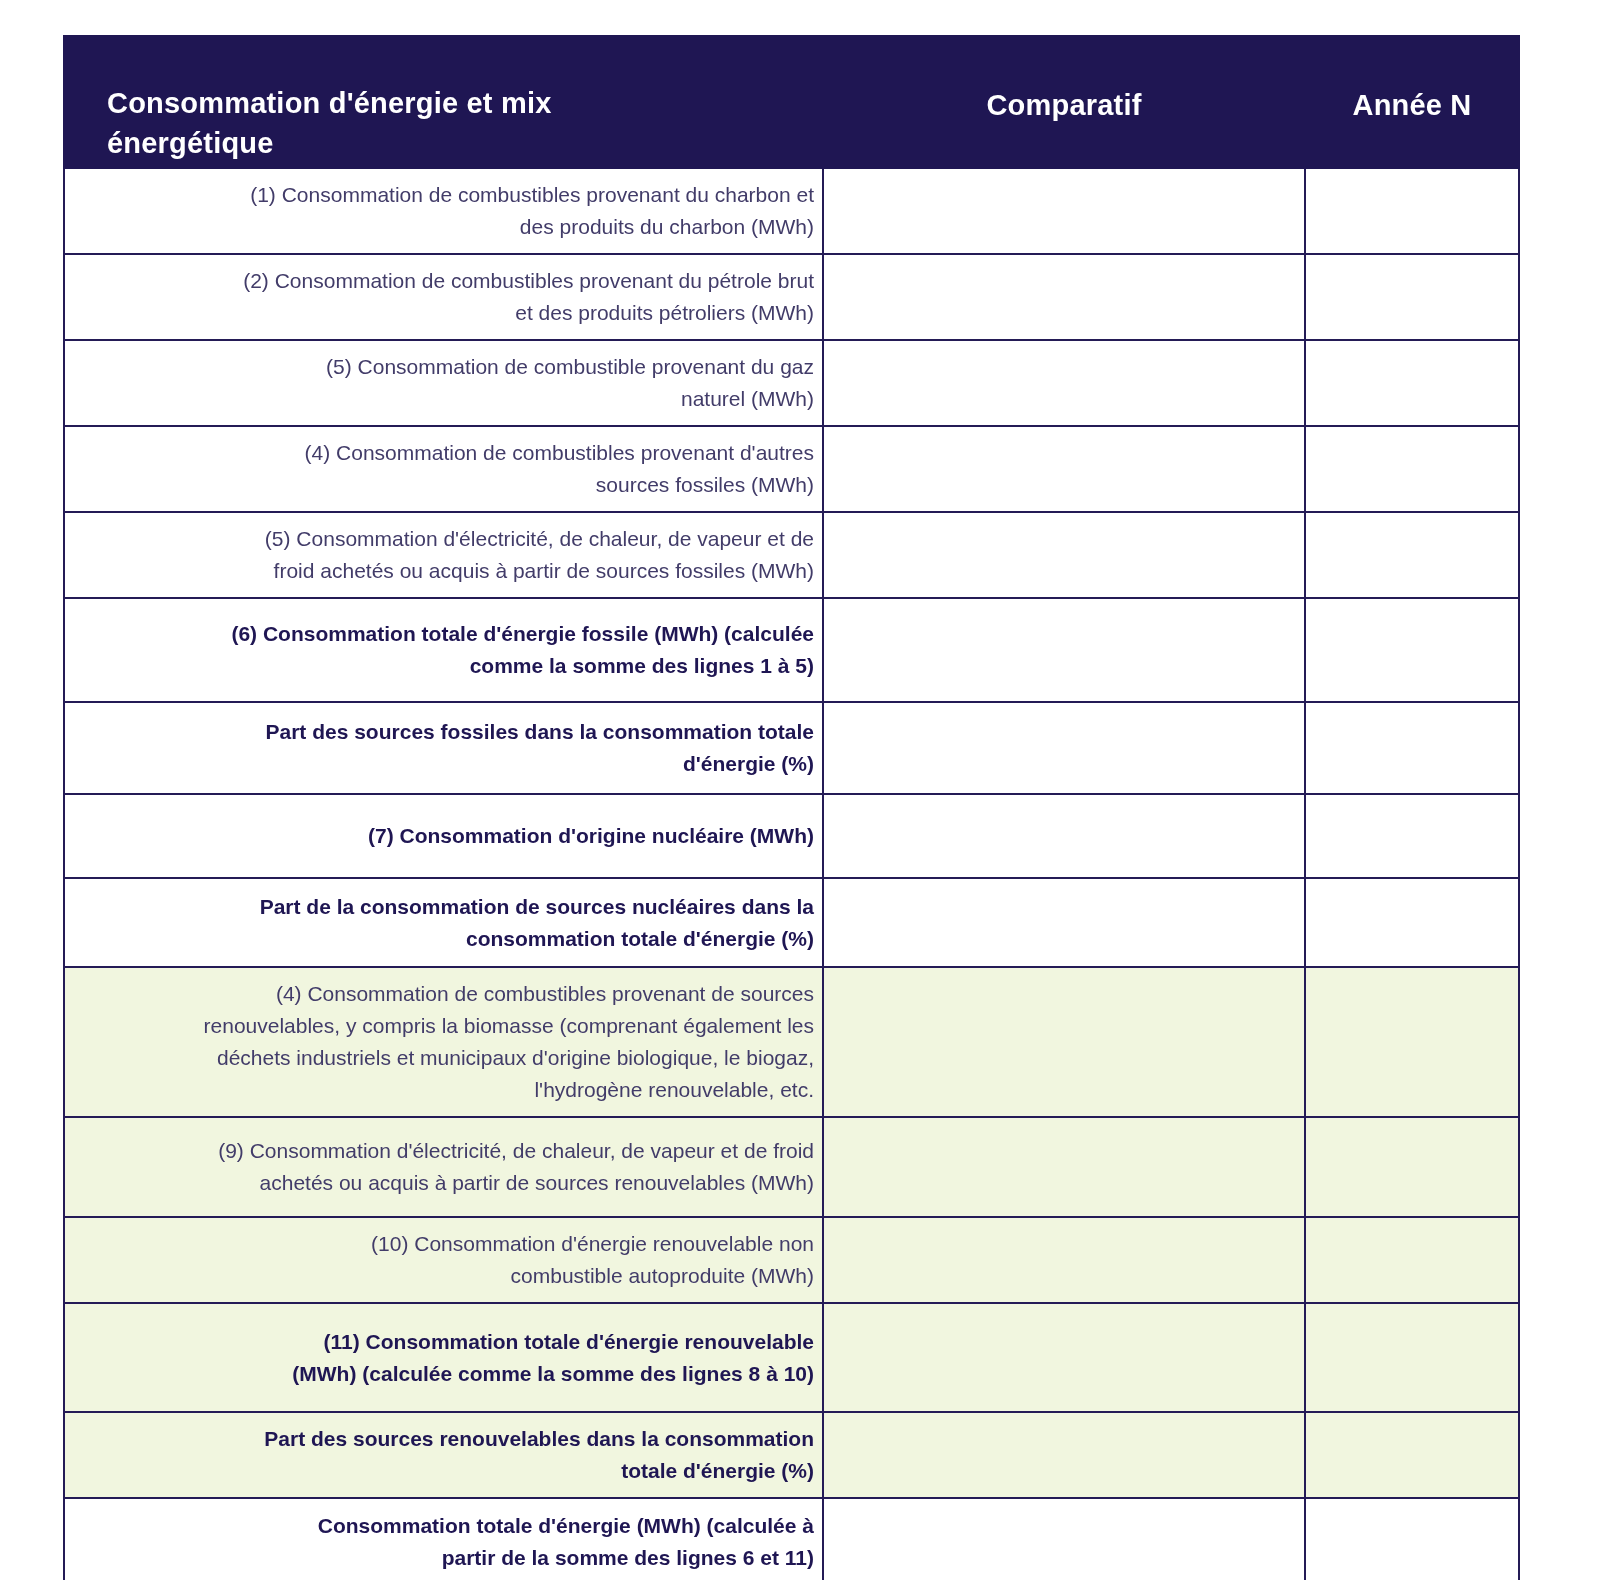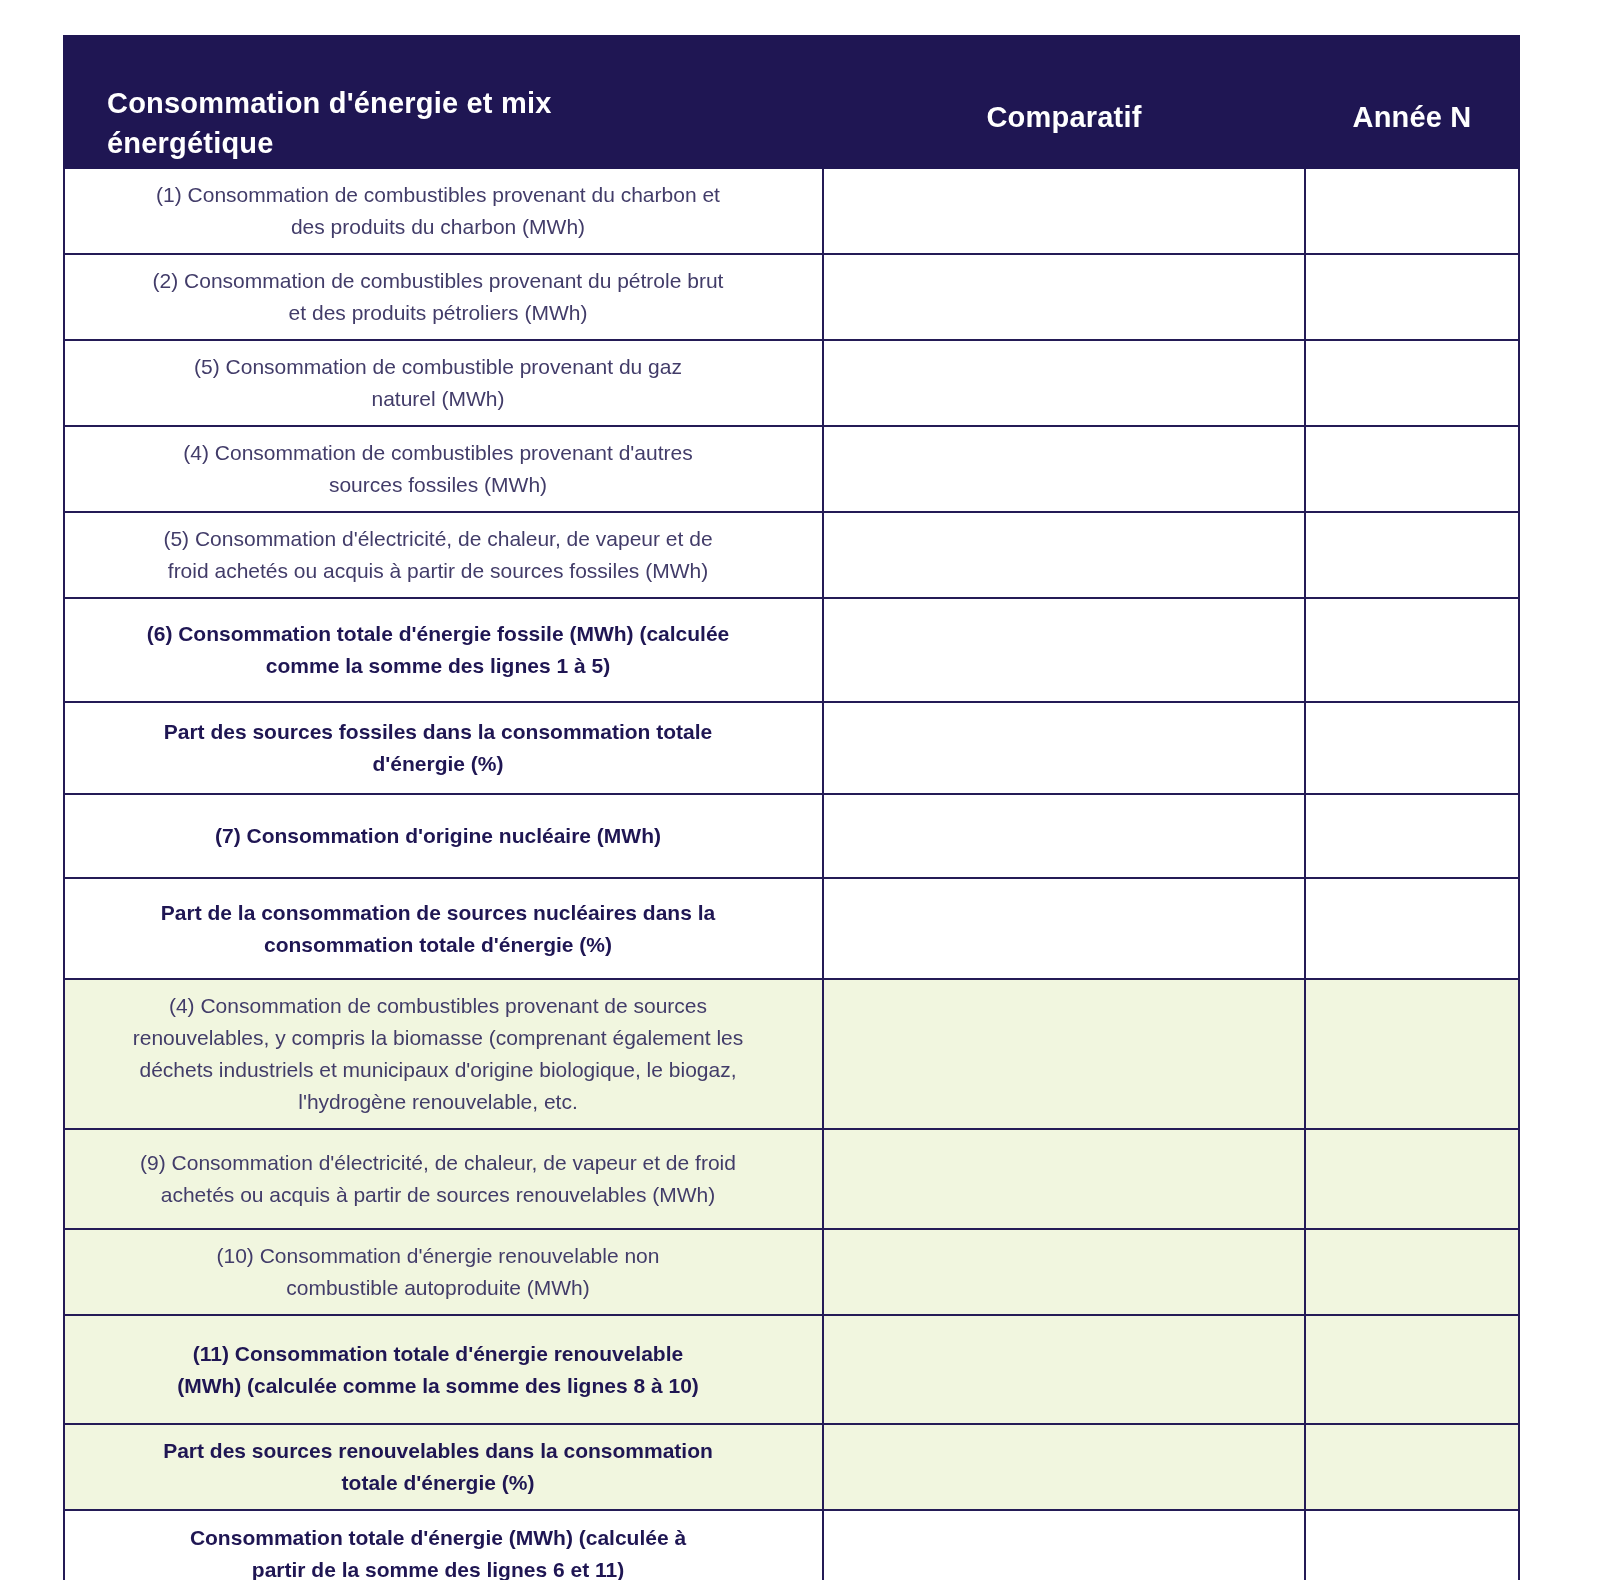--- a/index.html
+++ b/index.html
@@ -43,51 +43,51 @@
     font-weight:bold;
     line-height:40px;
     letter-spacing:.2px;
   }
   thead th.title{
     text-align:left;
     padding-left:42px;
     padding-right:40px;
     white-space:pre-line;
   }
-  thead th.center{text-align:center;padding-top:60px;}
+  thead th.center{text-align:center;padding-top:48px;}
 
   tbody td{
     border:2px solid var(--border);
     vertical-align:middle;
     font-size:21px;
     line-height:32px;
     color:var(--text);
     background:#ffffff;
   }
   tbody td.label{
-    padding:10px 37px 10px 26px;
+    padding:10px 8px 10px 26px;
     white-space:pre-line;
-    text-align:center;
+    text-align:right;
   }
   tr.bold td.label{
     font-weight:bold;
     color:var(--bold-text);
   }
   tr.green td{background:var(--accent-row-bg);}
 
   
   tbody tr:nth-child(1){height:74px;}
   tbody tr:nth-child(2){height:79px;}
   tbody tr:nth-child(3){height:79px;}
   tbody tr:nth-child(4){height:78px;}
   tbody tr:nth-child(5){height:80px;}
   tbody tr:nth-child(6){height:104px;}
   tbody tr:nth-child(7){height:92px;margin-left:48px;}
   tbody tr:nth-child(8){height:84px;}
-  tbody tr:nth-child(9){height:101px;}
+  tbody tr:nth-child(9){height:89px;}
   tbody tr:nth-child(10){height:139px;}
   tbody tr:nth-child(11){height:100px;}
   tbody tr:nth-child(12){height:64px;}
   tbody tr:nth-child(13){height:109px;}
   tbody tr:nth-child(14){height:79px;}
   tbody tr:nth-child(15){height:87px;}
 </style>
 </head>
 <body>
 

